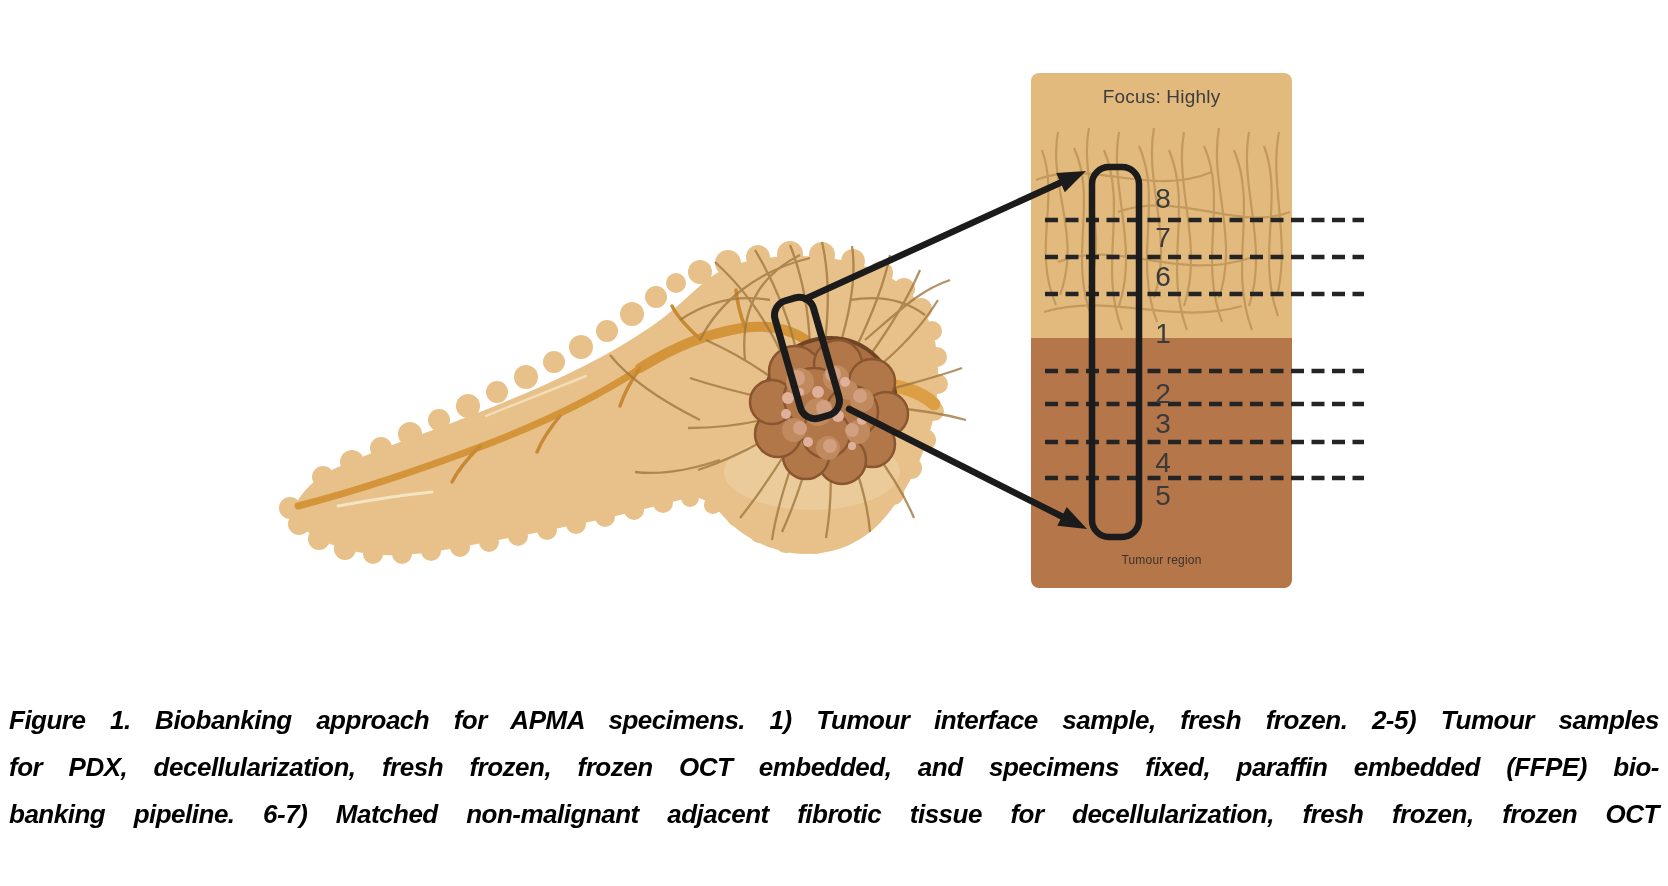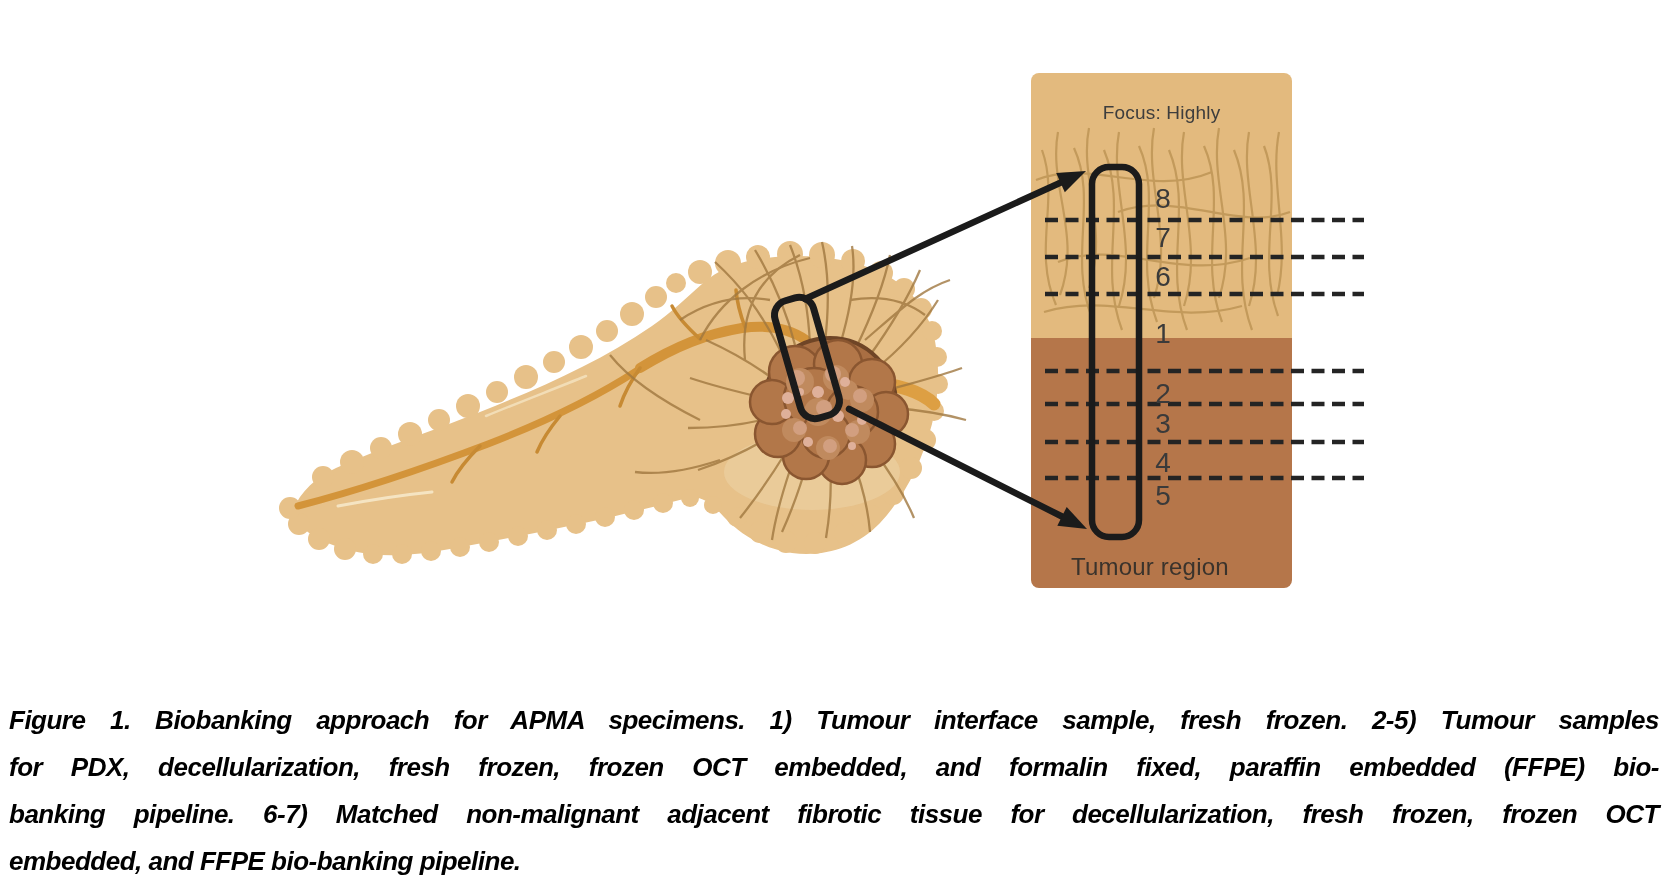--- a/index.html
+++ b/index.html
@@ -5,29 +5,28 @@
   html,body{margin:0;padding:0;background:#ffffff;}
   .stage{
     position:relative;width:1668px;height:886px;background:#ffffff;overflow:hidden;
     font-family:"Liberation Sans",sans-serif;
   }
   .art{position:absolute;left:0;top:0;}
   .panel-title{
     position:absolute;left:1031px;top:84px;width:261px;
     text-align:center;font-size:19px;line-height:26px;color:#3d3d3d;
     letter-spacing:0.2px;
-    margin-top:16px;
   }
   .lvl{
     position:absolute;left:1163px;transform:translate(-50%,-50%);
     font-size:28px;color:#3a3a3a;
   }
   .region-label{
     position:absolute;left:1031px;top:553px;width:261px;
-    font-size:24px;color:#3a332c;letter-spacing:0.2px;margin-left:40px;
+    text-align:center;font-size:12px;color:#3a332c;letter-spacing:0.2px;
   }
   .caption{
     position:absolute;left:9px;top:697px;width:1650px;
     font-style:italic;font-weight:700;font-size:26px;line-height:47px;
     color:#000;letter-spacing:-0.5px;
   }
   .cap-line{width:100%;}
   .cap-line.just{text-align:justify;text-align-last:justify;}
 </style>
 </head>
@@ -281,17 +280,16 @@
   <span class="lvl" style="top:334px">1</span>
   <span class="lvl" style="top:394px">2</span>
   <span class="lvl" style="top:424px">3</span>
   <span class="lvl" style="top:463px">4</span>
   <span class="lvl" style="top:496px">5</span>
 
   <div class="region-label">Tumour region</div>
 
   <div class="caption">
     <div class="cap-line just">Figure 1. Biobanking approach for APMA specimens. 1) Tumour interface sample, fresh frozen. 2-5) Tumour samples</div>
-    <div class="cap-line just">for PDX, decellularization, fresh frozen, frozen OCT embedded, and formalin fixed, paraffin embedded (FFPE) bio-</div>
+    <div class="cap-line just">for PDX, decellularization, fresh frozen, frozen OCT embedded, and specimens fixed, paraffin embedded (FFPE) bio-</div>
     <div class="cap-line just">banking pipeline. 6-7) Matched non-malignant adjacent fibrotic tissue for decellularization, fresh frozen, frozen OCT</div>
-    <div class="cap-line">embedded, and FFPE bio-banking pipeline.</div>
   </div>
 </div>
 
 </body></html>

